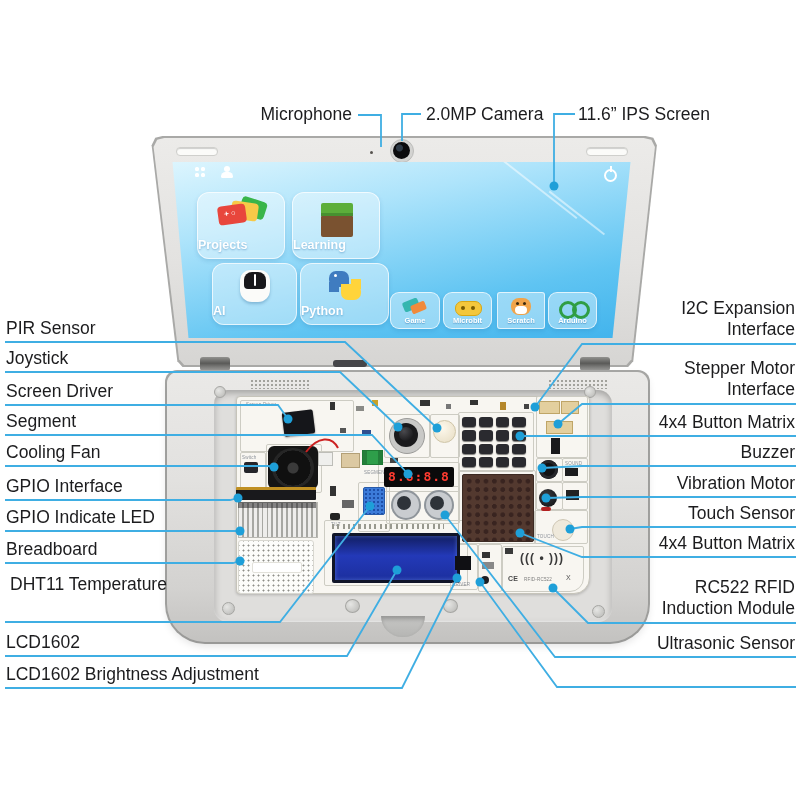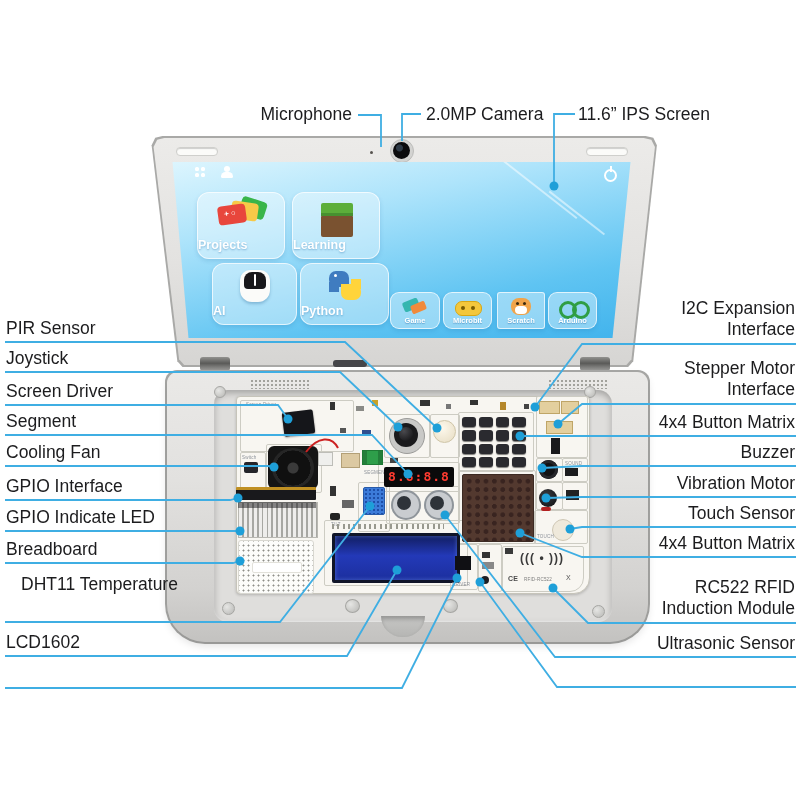--- a/index.html
+++ b/index.html
@@ -394,25 +394,28 @@
     </div>
   <div class="lbl" style="left:6px;top:476px;">
       <span class="ln">GPIO Interface</span>
     </div>
   <div class="lbl" style="left:6px;top:507px;">
       <span class="ln">GPIO Indicate LED</span>
     </div>
   <div class="lbl" style="left:6px;top:539px;">
       <span class="ln">Breadboard</span>
     </div>
-  <div class="lbl" style="left:21px;top:574px;">
+  <div class="lbl" style="left:10px;top:574px;">
       <span class="ln">DHT11 Temperature</span>
     </div>
   <div class="lbl" style="left:6px;top:632px;">
       <span class="ln">LCD1602</span>
+    </div>
+  <div class="lbl" style="left:6px;top:664px;">
+      <span class="ln">LCD1602 Brightness Adjustment</span>
     </div>
 
   <div class="lbl r" style="right:5px;top:298px;">
       <span class="ln">I2C Expansion</span>
       <span class="ln">Interface</span>
     </div>
   <div class="lbl r" style="right:5px;top:358px;margin-left:14px;">
       <span class="ln">Stepper Motor</span>
       <span class="ln">Interface</span>
     </div>

